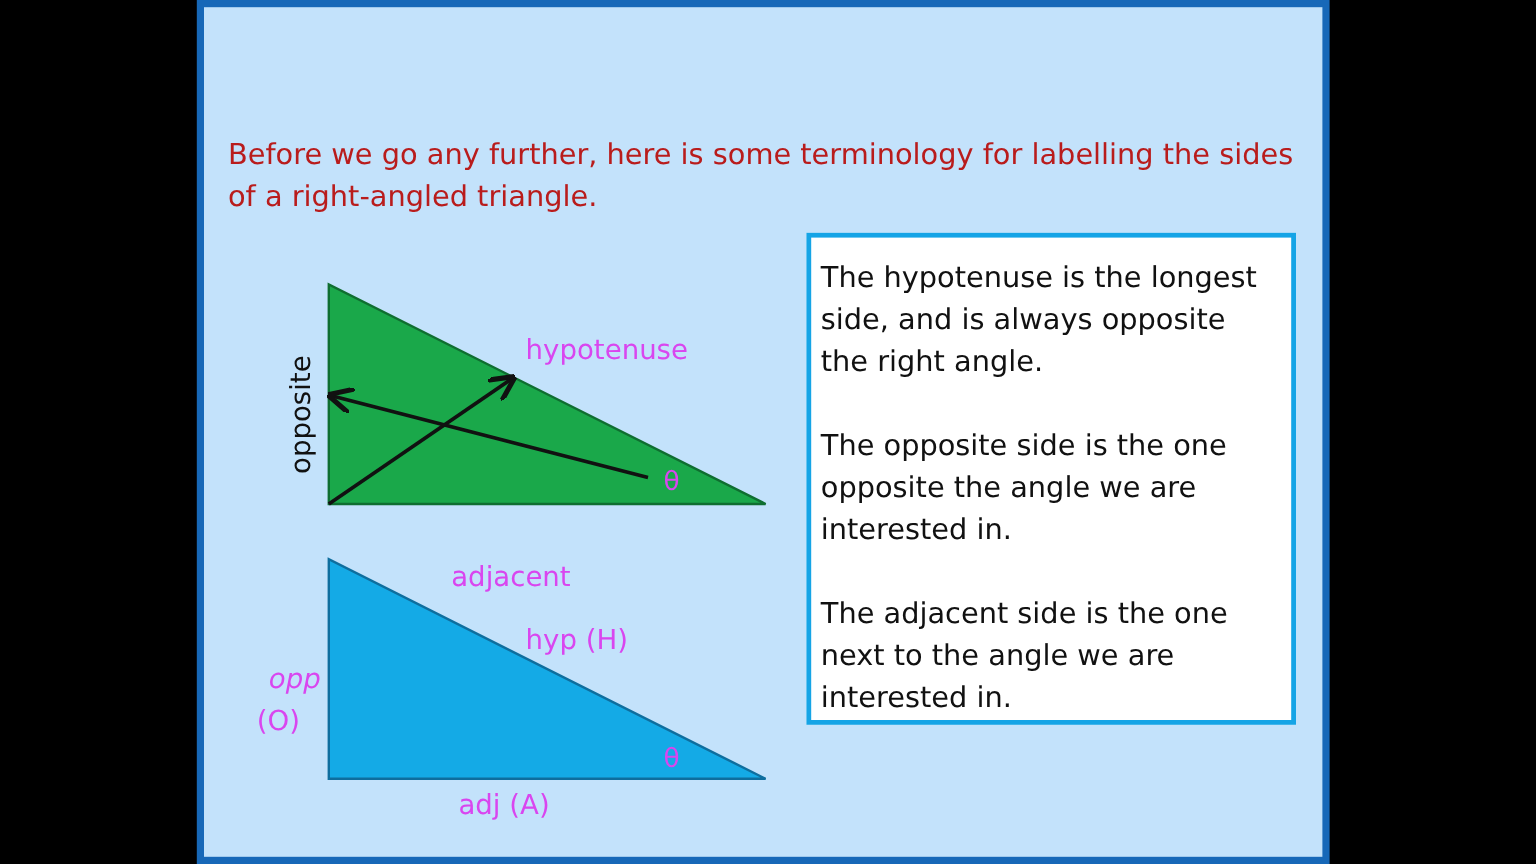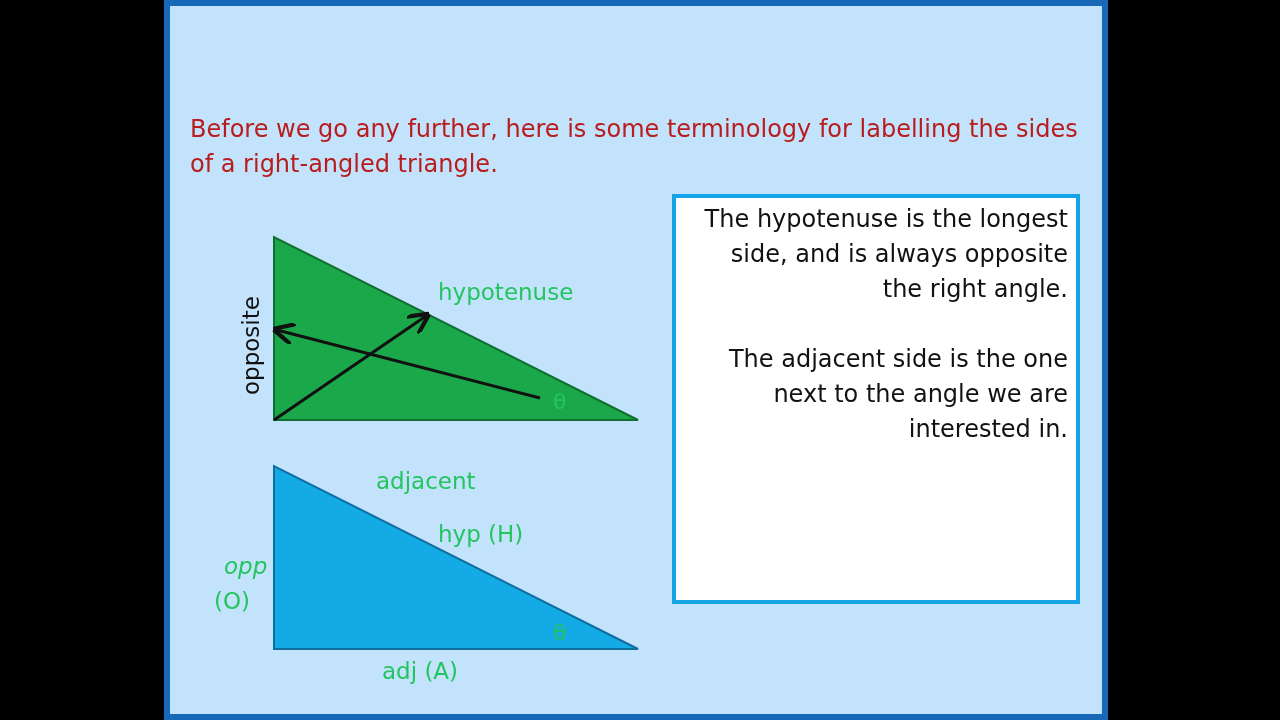--- a/index.html
+++ b/index.html
@@ -6,37 +6,38 @@
   body { width:1280px; height:720px; background:#000; position:relative; overflow:hidden;
          font-family:"DejaVu Sans", sans-serif; color:#111; }
   .slide { position:absolute; left:164px; top:0; width:944px; height:720px; background:#1768b8; }
   .slide-inner { position:absolute; left:6px; top:6px; right:6px; bottom:6px; background:#c3e2fb; }
   .title-box { position:absolute; left:110px; top:14px; width:728px; height:66px; background:#14aae6;
                border:2px solid #1690c8; border-radius:12px; box-sizing:border-box;
                display:flex; align-items:center; justify-content:center; }
   .title { font-size:38px; color:#111; letter-spacing:0.5px; }
   .intro { position:absolute; left:20px; top:106px; width:900px; font-size:24px; line-height:35px; color:#b91c1c; }
   .info-box { position:absolute; left:502px; top:188px; width:408px; height:410px; background:#fff;
-              border:4px solid #15a4e6; box-sizing:border-box; text-align:right; font-size:24px;
-              line-height:35px; padding:4px 8px; }
+              border:4px solid #15a4e6; box-sizing:border-box; text-align:left; font-size:24px;
+              line-height:35px; padding:16px 8px; }
   .info-box p { margin:0 0 35px 0; }
   .info-box p:last-child { margin-bottom:0; }
   svg.diagram { position:absolute; left:0; top:0; }
-  .lbl { position:absolute; font-size:23px; color:#22c55e; white-space:nowrap; }
+  .lbl { position:absolute; font-size:23px; color:#d946ef; white-space:nowrap; }
   .vert { position:absolute; transform:rotate(-90deg); transform-origin:left top; font-size:23px; white-space:nowrap; }
 </style>
 </head>
 <body>
 
 <div class="slide">
   <div class="slide-inner">
     <div class="intro">Before we go any further, here is some terminology for labelling the sides of a right-angled triangle.</div>
 
     <div class="info-box">
       <p>The hypotenuse is the longest side, and is always opposite the right angle.</p>
+      <p>The opposite side is the one opposite the angle we are interested in.</p>
       <p>The adjacent side is the one next to the angle we are interested in.</p>
     </div>
   </div>
 </div>
 
 <svg class="diagram" width="1280" height="720">
   <defs>
     <marker id="arr" viewBox="0 0 10 10" refX="8" refY="5" markerWidth="7" markerHeight="7" orient="auto-start-reverse">
       <path d="M0,0 L10,5 L0,10" fill="none" stroke="#111" stroke-width="2"></path>
     </marker>

